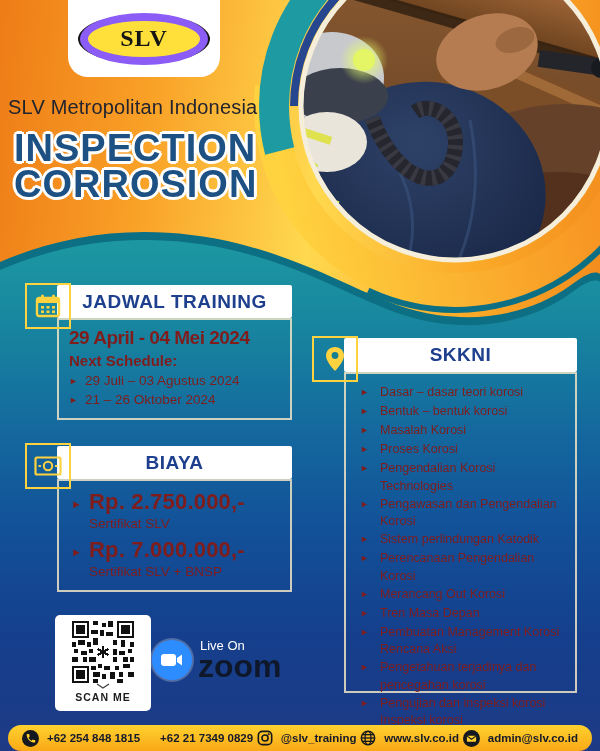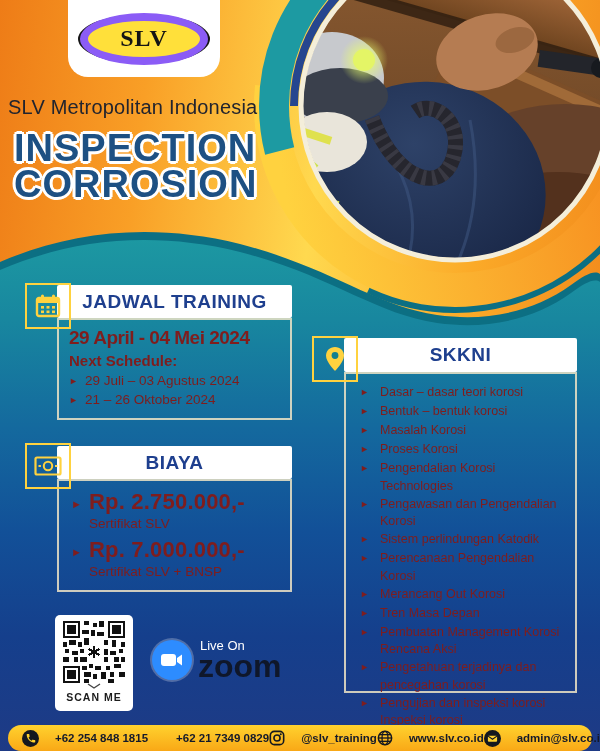--- a/index.html
+++ b/index.html
@@ -76,42 +76,42 @@
   .price-desc{font-size:13.5px;margin:1px 0 6px 18px;}
   
   .skkni-icon{left:312px;top:336px;}
   .skkni-header{left:344px;top:338px;width:233px;height:34px;}
   .skkni-box{left:344px;top:372px;width:233px;height:321px;padding:10px 8px 6px 14px;}
   .skkni-list{list-style:none;margin:0;padding:0;}
   .skkni-list li{display:flex;align-items:baseline;font-size:12.5px;line-height:17.5px;margin-bottom:.5px;}
   .skkni-list .bullet{flex:0 0 20px;font-size:9px;}
   
   .qr-card{
-    position:absolute;left:55px;top:615px;width:78px;height:96px;background:#fff;border-radius:5px;z-index:5;
+    position:absolute;left:55px;top:615px;width:96px;height:96px;background:#fff;border-radius:5px;z-index:5;
     display:flex;flex-direction:column;align-items:center;padding-top:6px;box-sizing:border-box;
   }
   .scan-label{font-size:10.5px;font-weight:bold;color:#1c1c1c;letter-spacing:1px;margin-top:2px;}
   
   .zoom-group{position:absolute;left:152px;top:638px;width:150px;height:50px;z-index:5;}
   .zoom-circle{
     position:absolute;left:0;top:2px;width:40px;height:40px;border-radius:50%;
     background:#2d8cff;display:flex;align-items:center;justify-content:center;
     box-shadow:0 0 0 2px rgba(255,255,255,.25);
   }
   .live-on{position:absolute;left:48px;top:0;font-size:13px;font-weight:normal;color:#fff;}
   .zoom-word{position:absolute;left:46px;top:10px;font-size:32px;font-weight:800;color:#0f172a;letter-spacing:0;}
   
   .footer-bar{
     position:absolute;left:8px;top:725px;width:584px;height:26px;border-radius:13px;z-index:7;
     background:linear-gradient(180deg,#ffd22e 0%,#f9a816 100%);
     display:flex;align-items:center;justify-content:space-between;
     padding:0 14px;box-sizing:border-box;
     color:#141a2a;font-size:11.5px;font-weight:bold;white-space:nowrap;
   }
-  .f-item{display:flex;align-items:center;gap:16px;}
+  .f-item{display:flex;align-items:center;gap:8px;}
   .f-item svg{display:block;}
   .phone2{margin-left:12px;}
 </style>
 </head>
 <body>
 
 <div class="poster">
 
   <div class="bg-top"></div>
   <div class="wave-under"></div>

